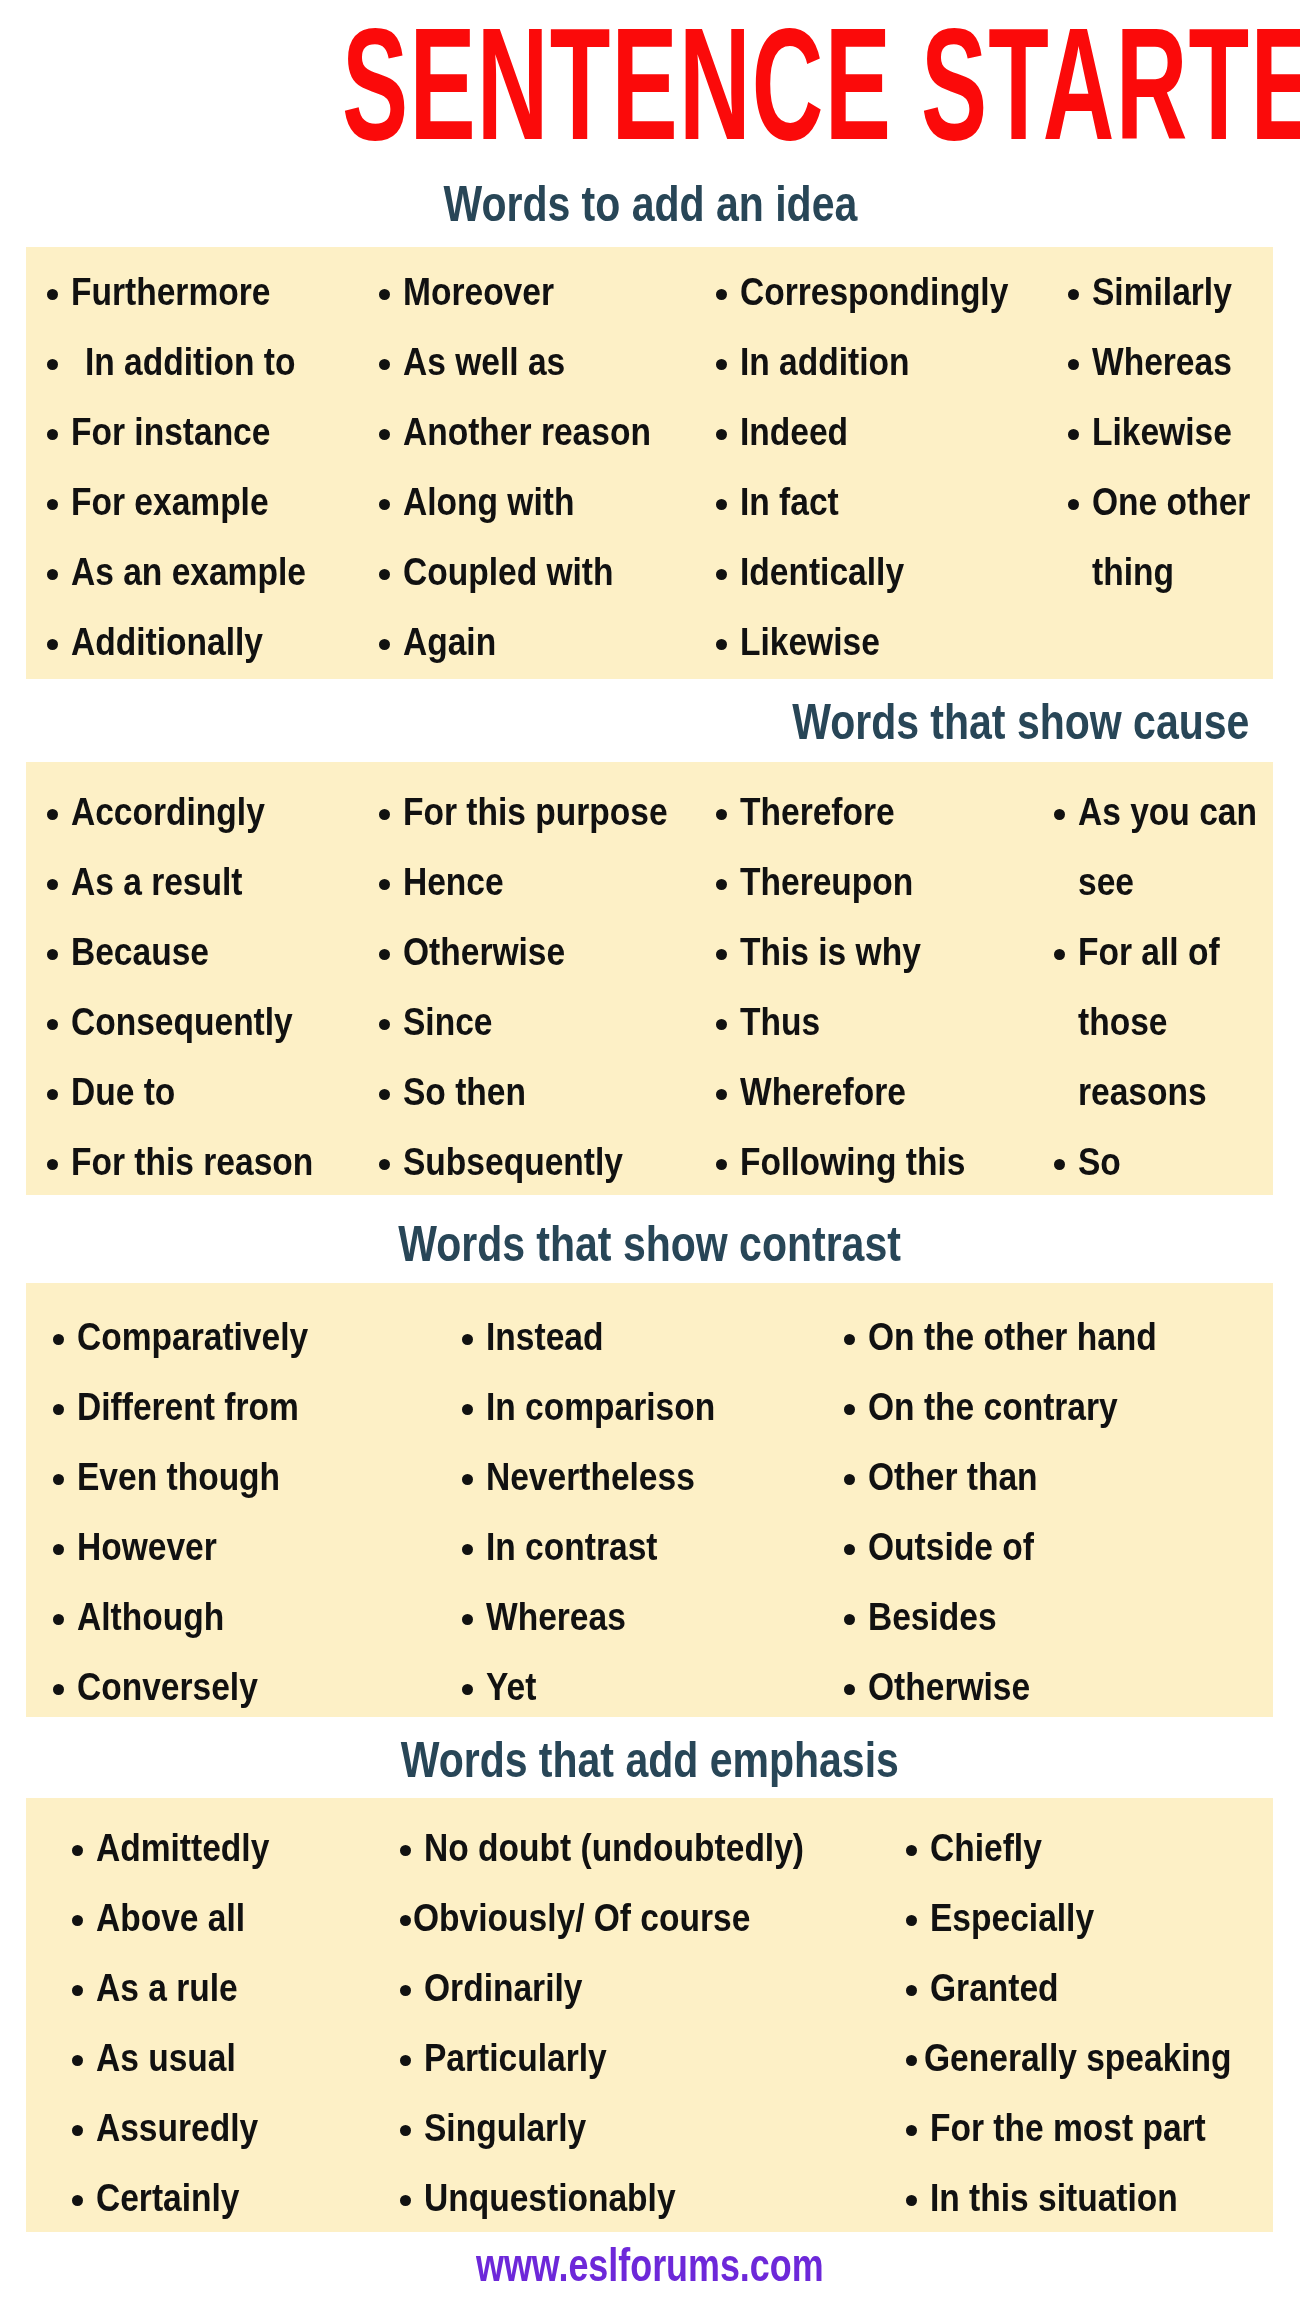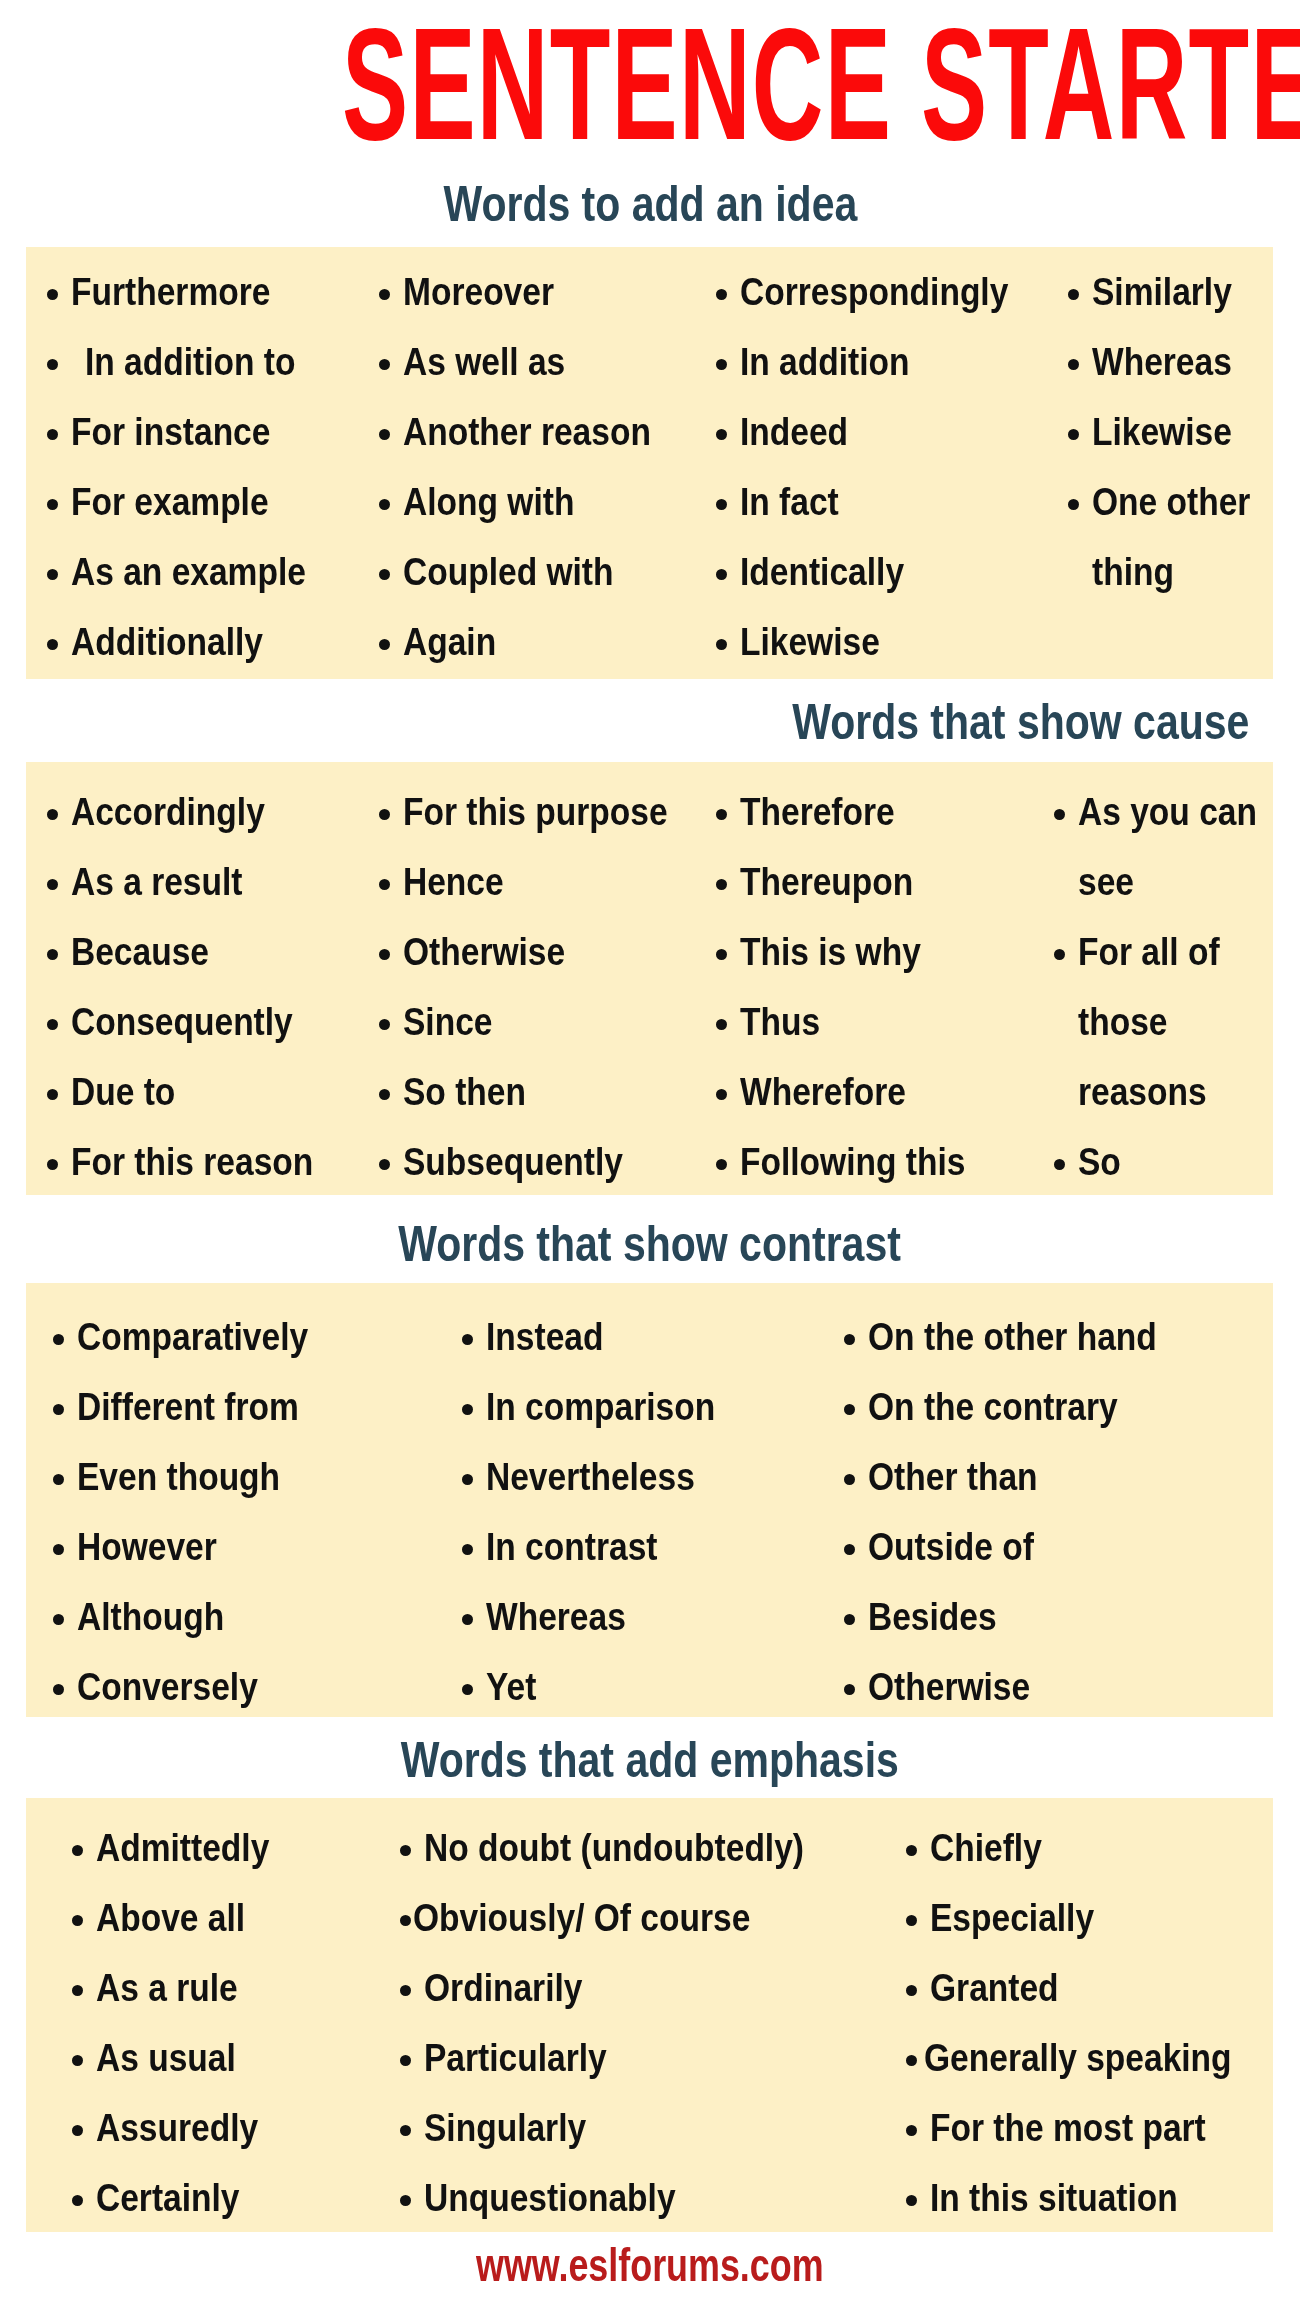--- a/index.html
+++ b/index.html
@@ -27,21 +27,21 @@
     font-size: 39px; color: #111111; white-space: nowrap;
   }
   .item .txt { display: inline-block; transform: scaleX(0.86); transform-origin: left center; }
   .bullet {
     position: absolute; width: 11px; height: 11px; border-radius: 50%;
     background: #111111;
   }
   .footer {
     position: absolute; left: 0; top: 2238px; width: 1300px; text-align: center;
     font-family: "Liberation Sans", sans-serif; font-weight: bold; font-size: 46px;
-    line-height: 54px; color: #b91c1c; white-space: nowrap;
+    line-height: 54px; color: #6d28d9; white-space: nowrap;
   }
   .footer span { display: inline-block; transform: scaleX(0.78); transform-origin: center; }
 </style>
 </head>
 <body>
 
 <div class="title"><span>SENTENCE STARTERS</span></div>
 
 <div id="content">
     <div class="heading" style="top: 176px;"><span>Words to add an idea</span></div>

